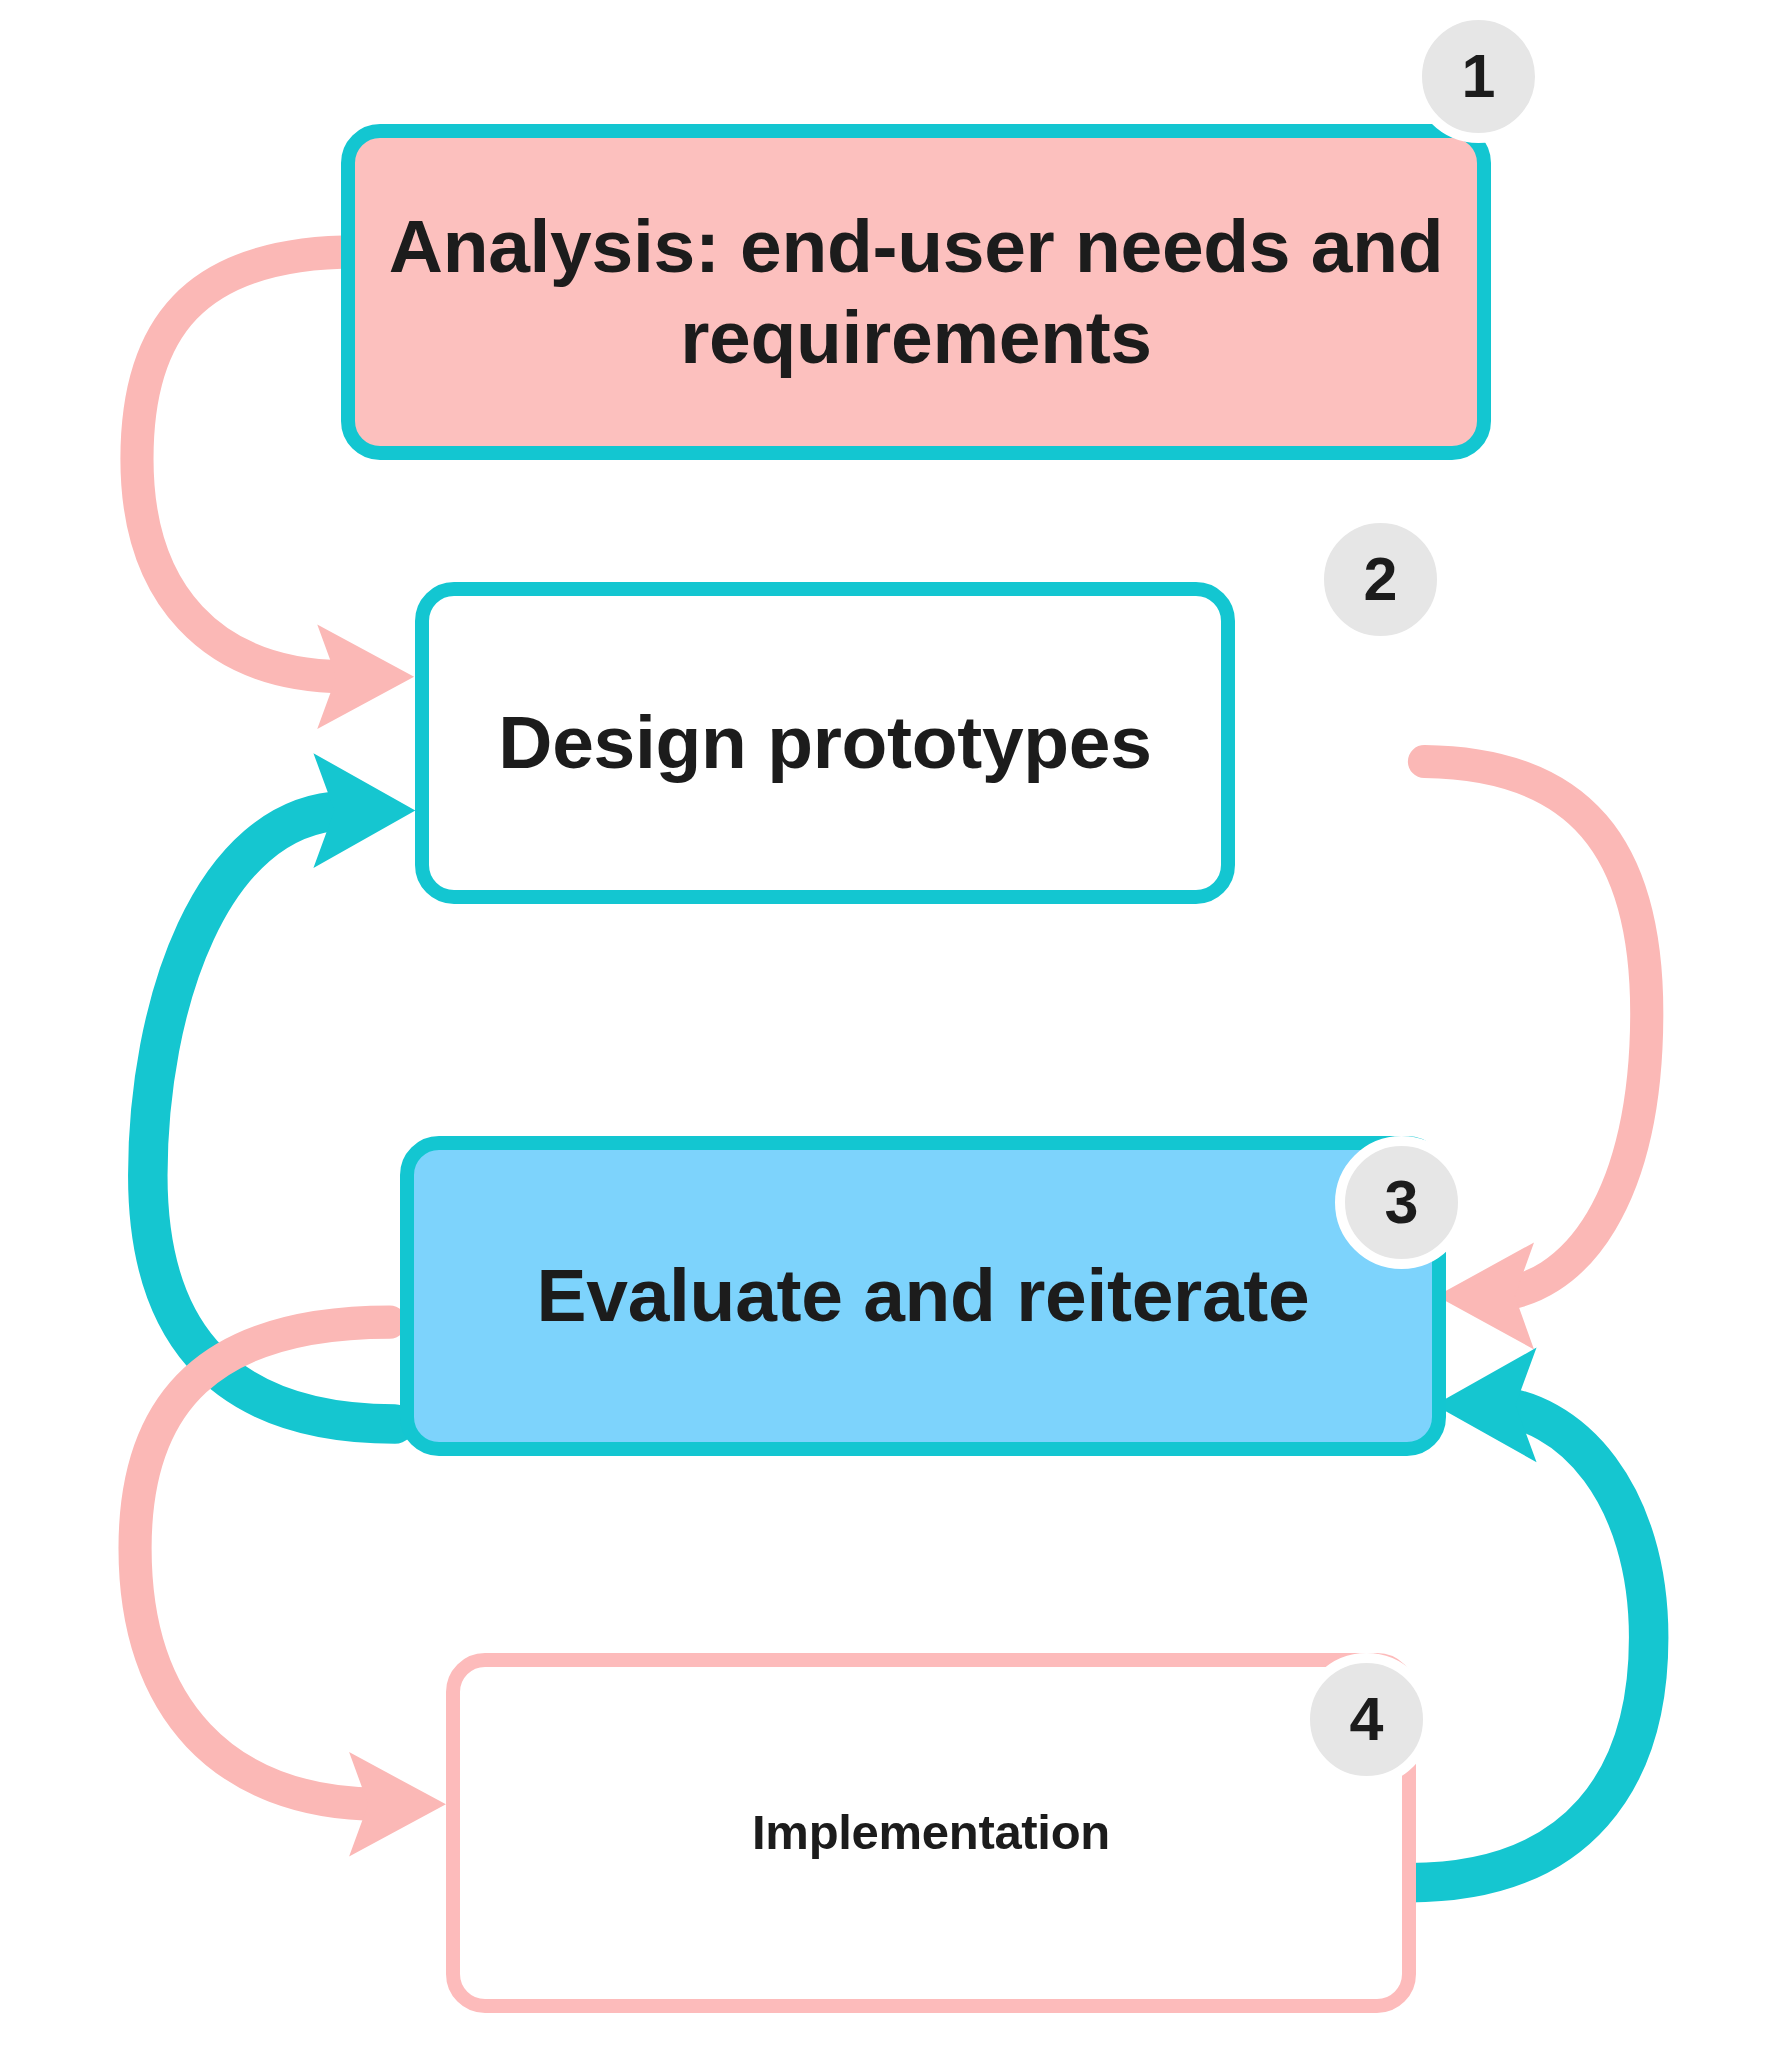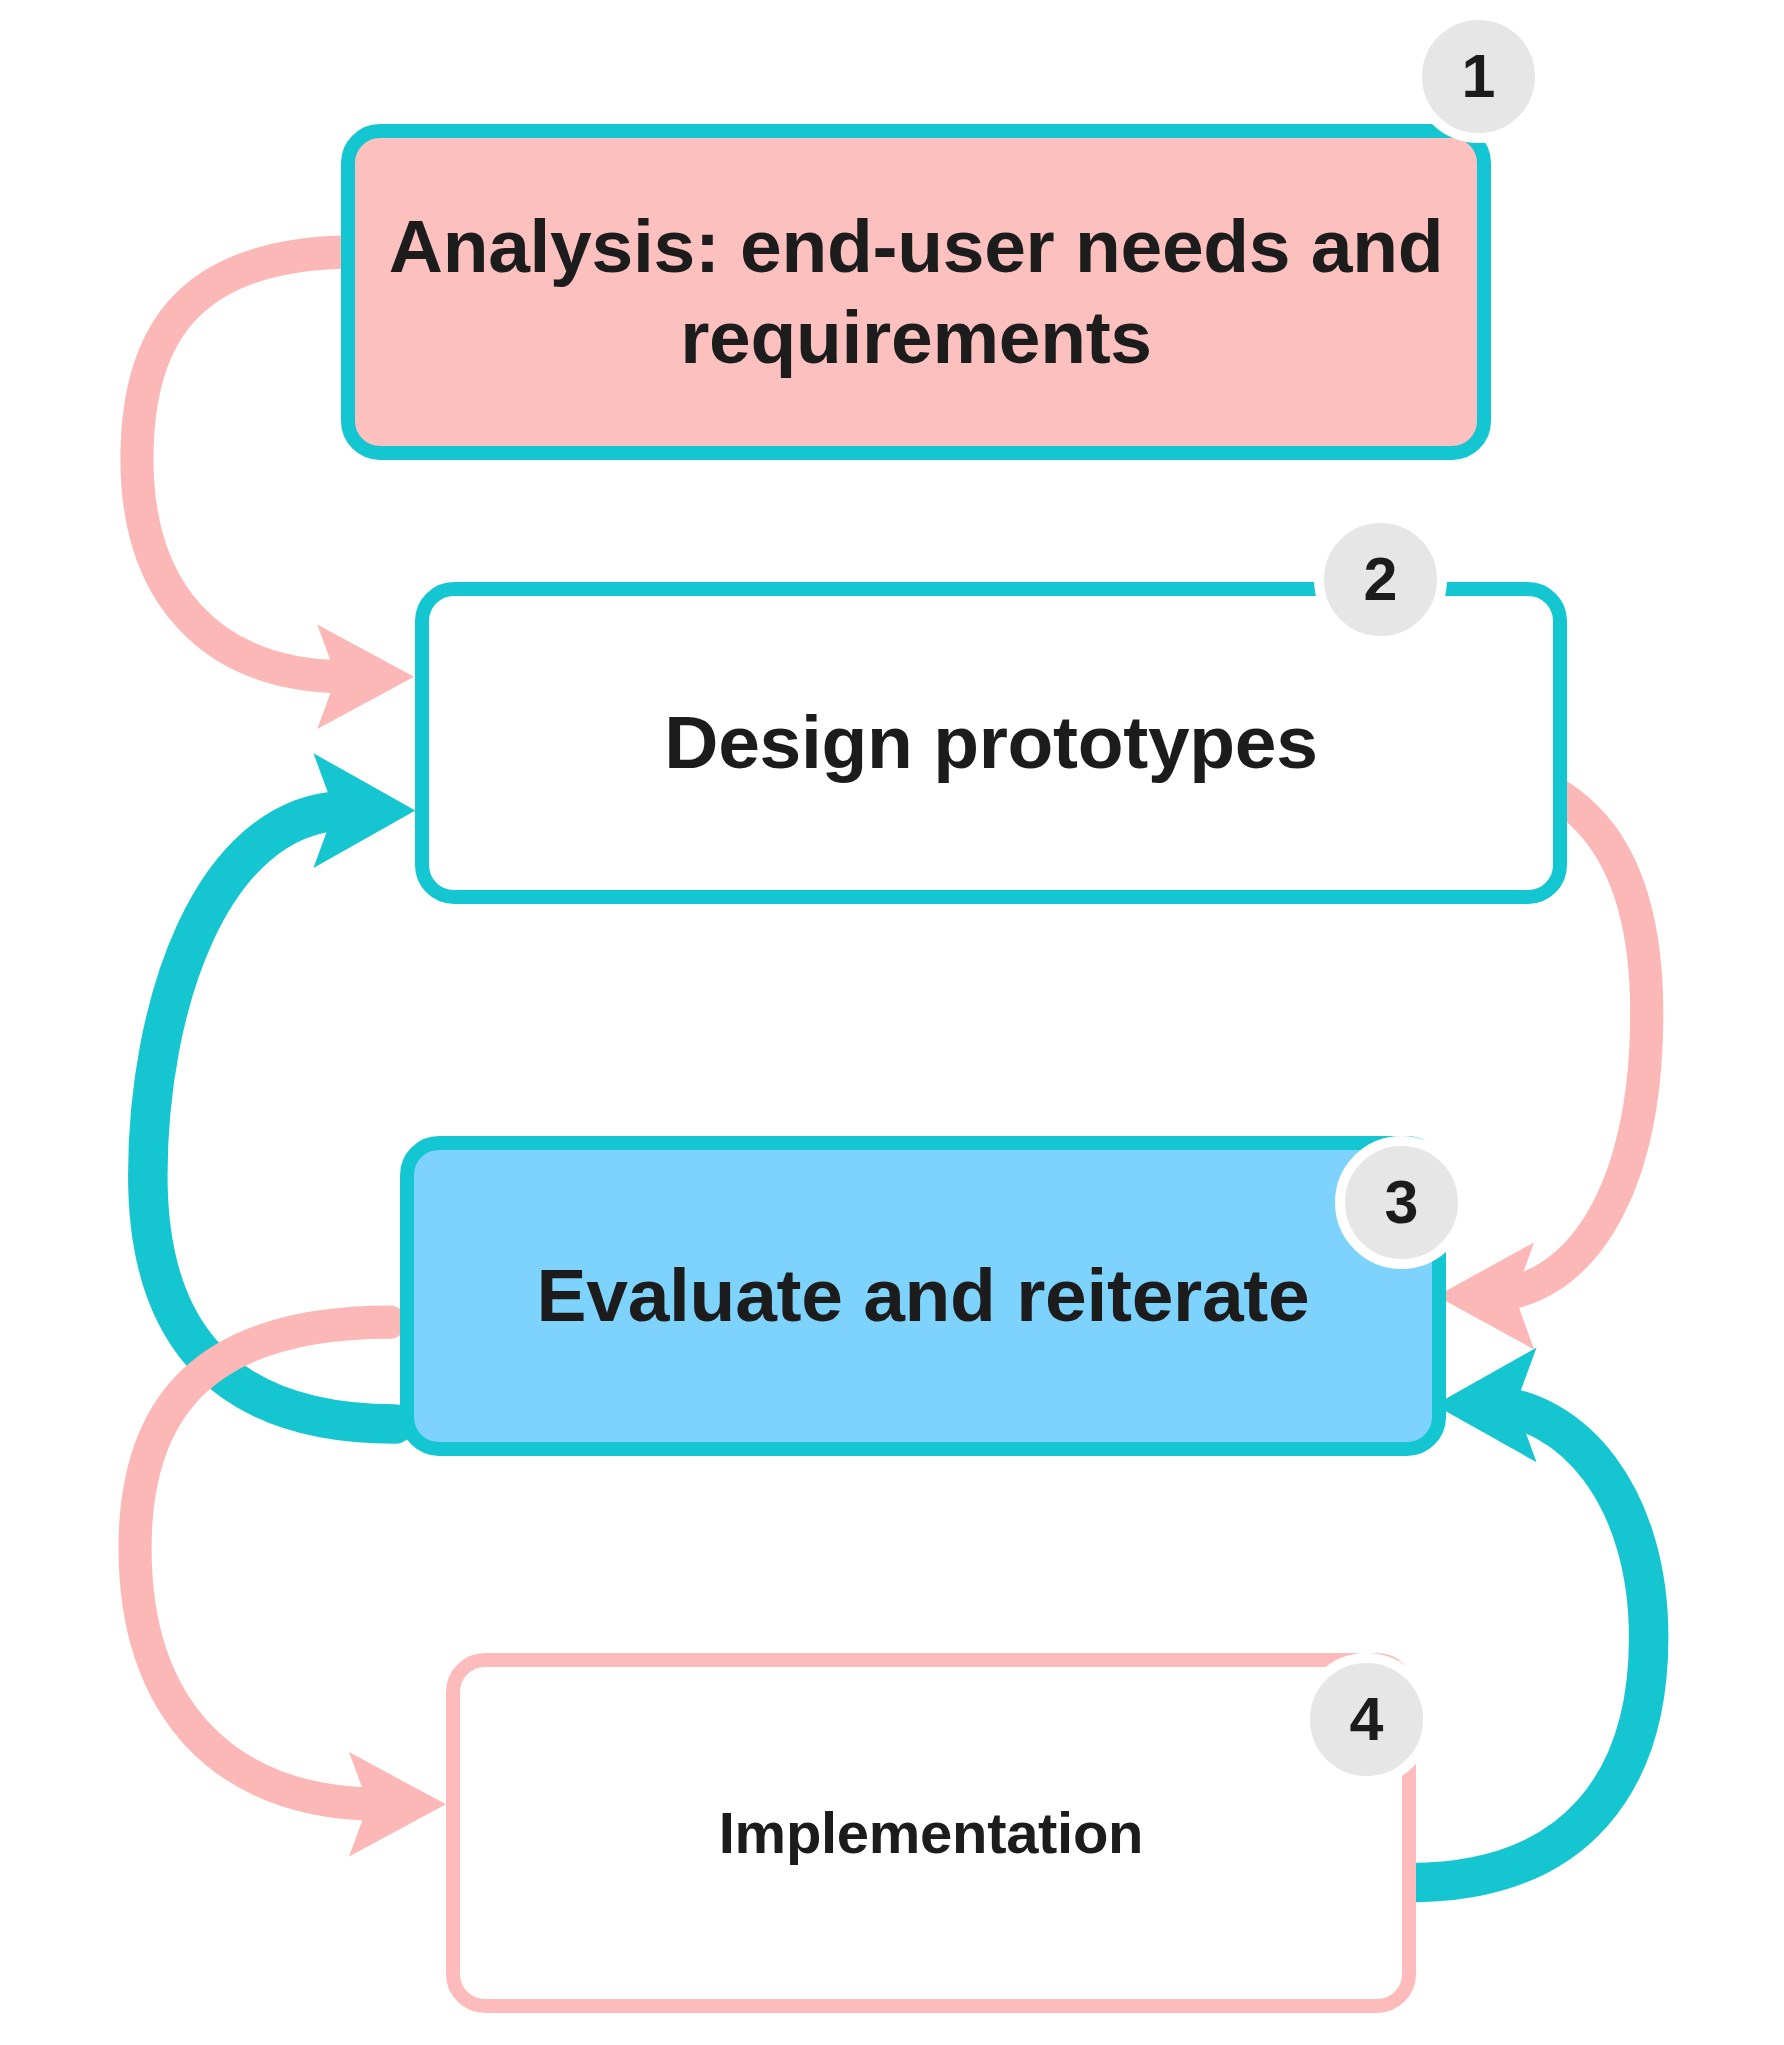--- a/index.html
+++ b/index.html
@@ -70,21 +70,21 @@
     border-color: #13c6d1;
     background: #fcc0be;
     margin-top: 40px;
   }
   #box-1 .step-label { font-size: 75px; }
   #badge-1 { left: 1412px; top: 10.2px; }
 
   
   #box-2 {
     left: 415px; top: 582px;
-    width: 1152px; height: 322px;
+    width: 820px; height: 322px;
     border-width: 14px;
     border-color: #13c6d1;
     background: #ffffff;
   }
   #box-2 .step-label { font-size: 75px; }
   #badge-2 { left: 1314px; top: 513px; }
 
   
   #box-3 {
     left: 400px; top: 1136px;
@@ -97,21 +97,21 @@
   #badge-3 { left: 1335px; top: 1136px; }
 
   
   #box-4 {
     left: 446px; top: 1653px;
     width: 970px; height: 360px;
     border-width: 14px;
     border-color: #fdbbbb;
     background: #ffffff;
   }
-  #box-4 .step-label { font-size: 58px; }
+  #box-4 .step-label { font-size: 49px; }
   #badge-4 { left: 1300px; top: 1653px; }
 </style>
 </head>
 <body>
 
 <div id="diagram-root">
 
   <svg id="arrow-layer" viewBox="0 0 2802 3211" width="1785" height="2046" xmlns="http://www.w3.org/2000/svg">
 
     <g>

